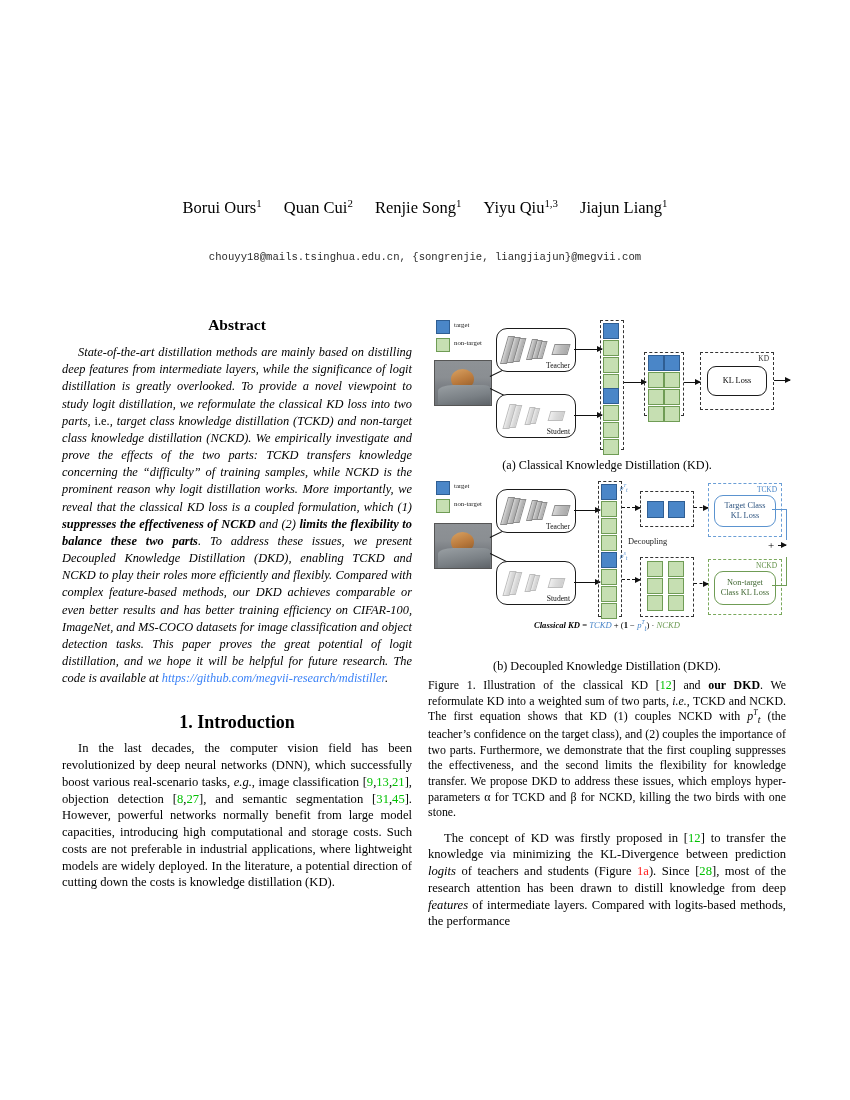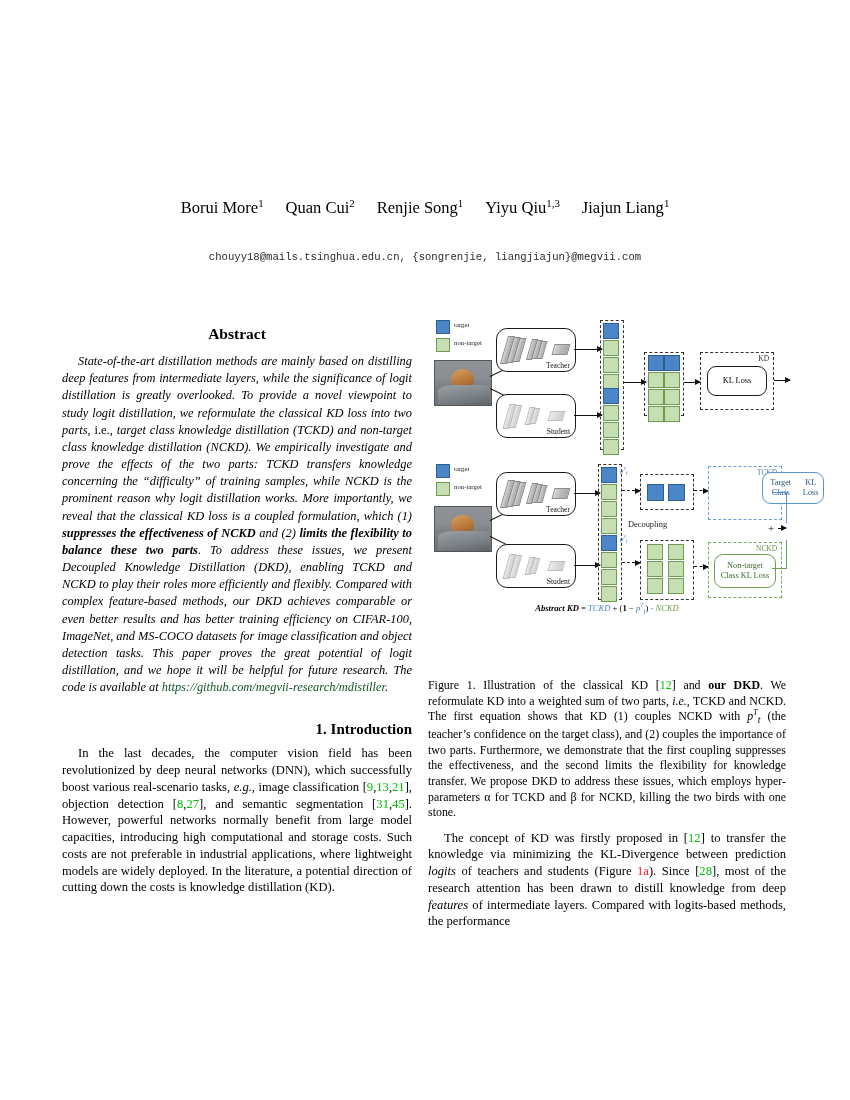--- a/index.html
+++ b/index.html
@@ -41,48 +41,48 @@
     position:absolute;left:0;right:0;top:249px;
     text-align:center;
     font-family:"Liberation Mono", monospace;
     font-size:10.6px;
     color:#2b2b2b;
     line-height:1.65;
   }
 
   
   .col-left{
-    position:absolute;left:62px;top:325px;width:350px;
+    position:absolute;left:62px;top:316px;width:350px;
   }
   .col-right{
     position:absolute;left:428px;top:316px;width:358px;
   }
 
   h2.section-head{
     font-size:15.5px;font-weight:bold;
     margin:0 0 10px 0;
     text-align:center;
   }
   h2.intro-head{
-    font-size:15px;font-weight:bold;
-    margin:0 0 7px 0;text-align:right;
+    font-size:18px;font-weight:bold;
+    margin:0 0 7px 0;text-align:center;
   }
 
   .abstract{
     font-style:italic;
     font-size:12.4px;
     line-height:1.385;
     text-align:justify;
     text-justify:inter-word;
     hyphens:none;
   }
   .abstract .ind{display:inline-block;width:16px;}
   .abstract b{font-weight:bold;font-style:italic;}
   .abstract .up{font-style:normal;}
-  .link{color:#14532d;font-style:italic;}
+  .link{color:#3b82f6;font-style:italic;}
 
   .body-text{
     font-size:12.6px;
     line-height:1.33;
     text-align:justify;
     hyphens:none;
   }
   .body-text .ind{display:inline-block;width:16px;}
   .cite{color:#00c000;}
   .citeR{color:#ff2020;}
@@ -200,21 +200,21 @@
   .decoup{position:absolute;font-size:8.4px;color:#222;}
   .ptlab{position:absolute;font-size:7px;color:#4a86c8;font-style:italic;}
 </style>
 </head>
 <body>
 
 <div class="page">
 
 
   <div class="authors">
-    <span><span>Borui More</span><sup>1</sup></span><span class="gap"></span><span><span>Quan Cui</span><sup>2</sup></span><span class="gap"></span><span><span>Renjie Song</span><sup>1</sup></span><span class="gap"></span><span><span>Yiyu Qiu</span><sup>1,3</sup></span><span class="gap"></span><span><span>Jiajun Liang</span><sup>1</sup></span>
+    <span><span>Borui Ours</span><sup>1</sup></span><span class="gap"></span><span><span>Quan Cui</span><sup>2</sup></span><span class="gap"></span><span><span>Renjie Song</span><sup>1</sup></span><span class="gap"></span><span><span>Yiyu Qiu</span><sup>1,3</sup></span><span class="gap"></span><span><span>Jiajun Liang</span><sup>1</sup></span>
   </div>
 
 
   <div class="emails">
     <div>chouyy18@mails.tsinghua.edu.cn, {songrenjie, liangjiajun}@megvii.com</div>
   </div>
 
   <div class="col-left">
     <h2 class="section-head">Abstract</h2>
     <div class="abstract">
@@ -297,20 +297,21 @@
           </div>
 
           <div class="arrow" style="left:256px;top:66px;width:16px;"></div>
 
           <div class="dashbox" style="left:272px;top:36px;width:72px;height:56px;">
             <div class="bl">KD</div>
           </div>
           <div class="roundbox" style="left:279px;top:50px;width:58px;height:28px;">KL Loss</div>
           <div class="arrow" style="left:346px;top:64px;width:16px;"></div>
         </div>
+        <div class="subcap">(a) Classical Knowledge Distillation (KD).</div>
       </div>
 
       <div class="subfig" style="margin-top:6px;">
         <div class="diagram d-b">
 
           <div class="swatch sw-blue" style="left:8px;top:2px;"></div>
           <div class="sw-label" style="left:26px;top:3px;">target</div>
           <div class="swatch sw-green" style="left:8px;top:20px;"></div>
           <div class="sw-label" style="left:26px;top:21px;">non-target</div>
 
@@ -376,44 +377,45 @@
             <div class="cell"></div>
             <div class="cell"></div>
           </div>
 
           <div class="arrow dash" style="left:266px;top:28px;width:14px;"></div>
           <div class="arrow dash" style="left:266px;top:104px;width:14px;"></div>
 
           <div class="dashbox blue" style="left:280px;top:4px;width:72px;height:52px;">
             <div class="bl">TCKD</div>
           </div>
-          <div class="roundbox blue" style="left:286px;top:10px;width:60px;height:30px;margin-left:48px;">
+          <div class="roundbox blue" style="left:286px;top:16px;width:60px;height:30px;flex-direction:column;">
             <span>Target Class</span>
             <span>KL Loss</span>
           </div>
 
           <div class="dashbox green" style="left:280px;top:80px;width:72px;height:54px;">
             <div class="bl">NCKD</div>
           </div>
           <div class="roundbox green" style="left:286px;top:92px;width:60px;height:32px;flex-direction:column;">
             <span>Non-target</span>
             <span>Class KL Loss</span>
           </div>
 
           <div class="plink" style="left:344px;top:30px;width:14px;height:30px;border-bottom:none;border-right-width:1.6px;"></div>
           <div class="plink g" style="left:344px;top:78px;width:14px;height:28px;border-top:none;"></div>
           <div class="plusrow" style="left:340px;top:60px;">+</div>
           <div class="arrow" style="left:350px;top:66px;width:8px;"></div>
 
           <div class="eqs" style="top:140px;">
             <div>
-              <span class="lbl">Abstract KD</span><span> = <span class="tk">TCKD</span> + (<b>1</b> − <span class="tk">p<sup>T</sup><sub>t</sub></span>) · <span class="nk">NCKD</span></span>
+              <span class="lbl">Classical KD</span><span> = <span class="tk">TCKD</span> + (<b>1</b> − <span class="tk">p<sup>T</sup><sub>t</sub></span>) · <span class="nk">NCKD</span></span>
             </div>
           </div>
         </div>
+        <div class="subcap" style="margin-top:20px;">(b) Decoupled Knowledge Distillation (DKD).</div>
       </div>
     </div>
 
     <div class="caption" style="margin-top:10px;">
       <span>Figure 1.</span><span> Illustration of the classical KD [</span><span class="cite">12</span><span>] and </span><b>our DKD</b><span>. We reformulate KD into a weighted sum of two parts, </span><i>i.e.</i><span>, TCKD and NCKD. The first equation shows that KD (1) couples NCKD with </span><i>p<sup>T</sup><sub>t</sub></i><span> (the teacher’s confidence on the target class), and (2) couples the importance of two parts. Furthermore, we demonstrate that the first coupling suppresses the effectiveness, and the second limits the flexibility for knowledge transfer. We propose DKD to address these issues, which employs hyper-parameters α for TCKD and β for NCKD, killing the two birds with one stone.</span>
     </div>
 
     <div class="body-text" style="margin-top:9px;">
       <span class="ind"></span><span>The concept of KD was firstly proposed in [</span><span class="cite">12</span><span>] to transfer the knowledge via minimizing the KL-Divergence between prediction </span><i>logits</i><span> of teachers and students (Figure </span><span class="citeR">1a</span><span>). Since [</span><span class="cite">28</span><span>], most of the research attention has been drawn to distill knowledge from deep </span><i>features</i><span> of intermediate layers. Compared with logits-based methods, the performance</span>
     </div>

